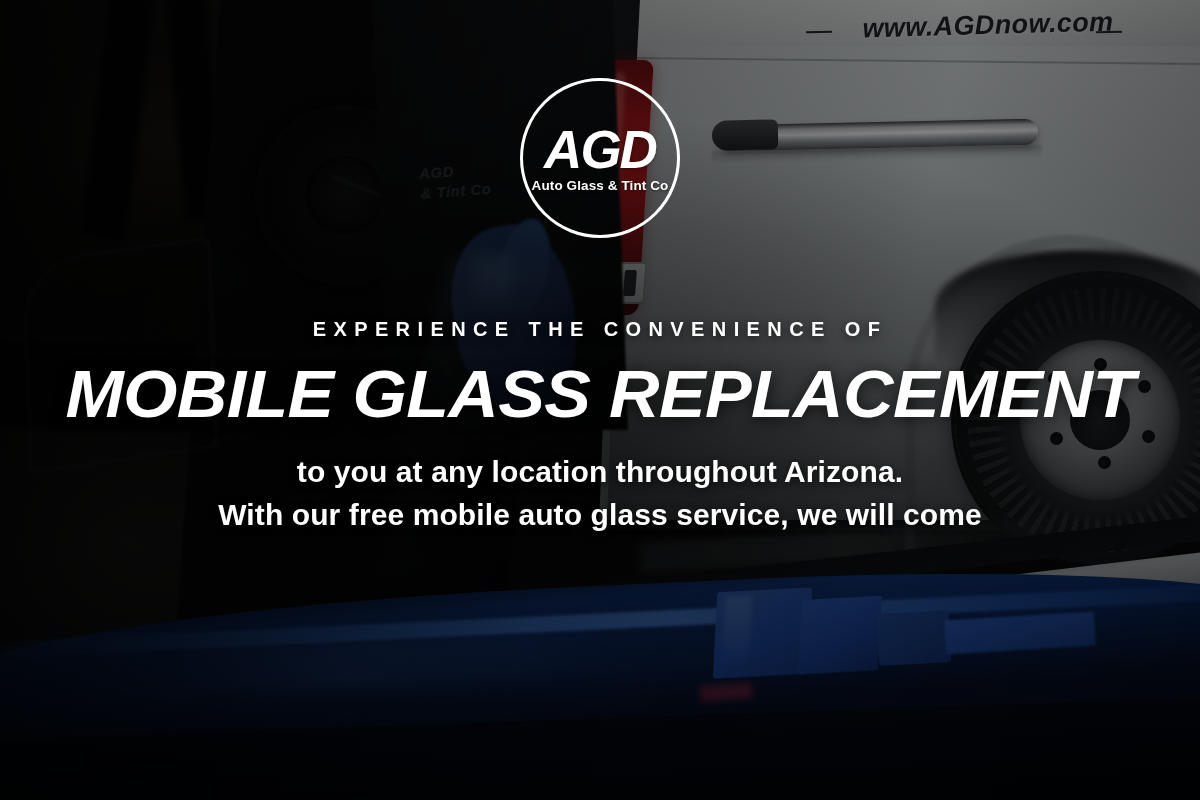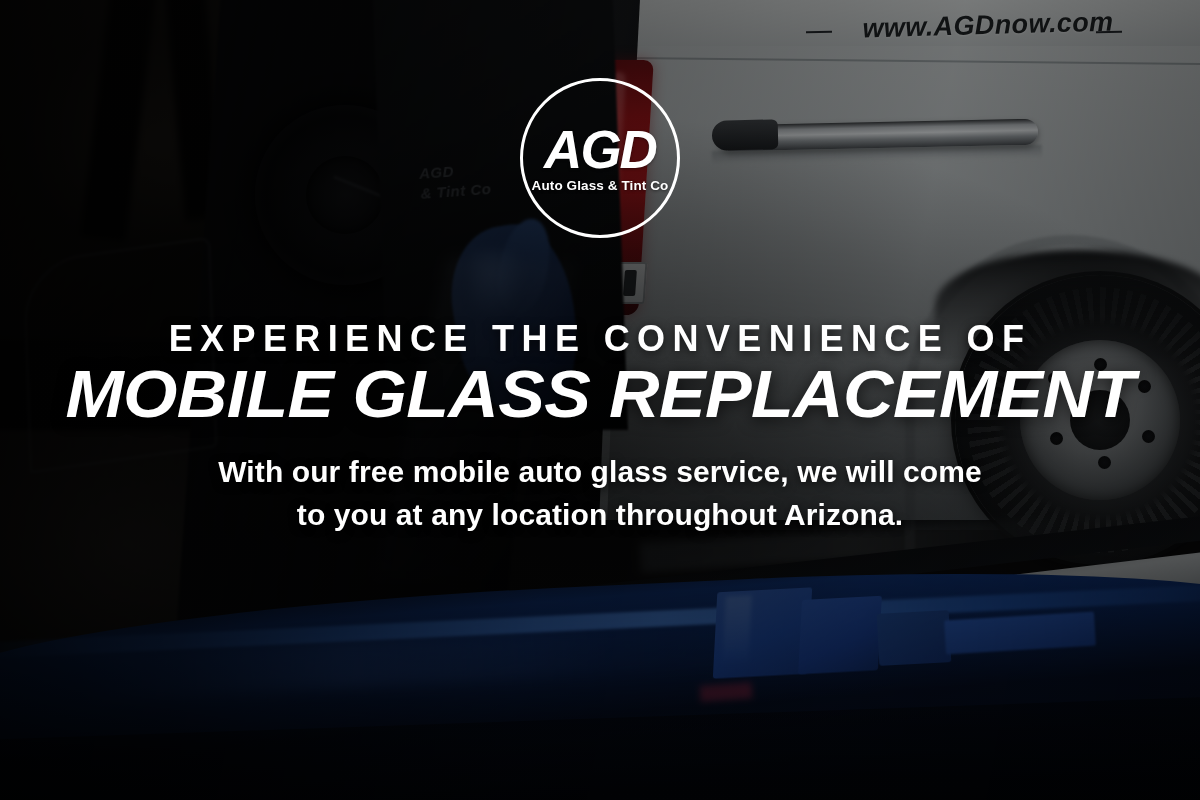--- a/index.html
+++ b/index.html
@@ -366,21 +366,21 @@
     text-shadow:0 1px 3px rgba(0,0,0,.4);
   }
   .logo-sub {
     font-size:13.5px; font-weight:700; color:#fff;
     letter-spacing:.1px; white-space:nowrap;
     text-shadow:0 1px 3px rgba(0,0,0,.5);
   }
 
   .eyebrow {
     position:absolute; top:318px; left:0; right:0;
-    font-size:36px; font-weight:700; color:#fff;
+    font-size:20px; font-weight:700; color:#fff;
     letter-spacing:7.4px; white-space:nowrap;
     text-shadow:0 2px 10px rgba(0,0,0,.7);
   }
 
   .headline {
     position:absolute; top:360px; left:0; right:0;
     font-size:66px; font-weight:800; font-style:italic;
     color:#fff; letter-spacing:-.6px; line-height:1.04;
     white-space:nowrap;
     text-shadow:0 3px 14px rgba(0,0,0,.7);
@@ -483,18 +483,18 @@
     <div class="logo-badge">
       <div class="logo-mark">AGD</div>
       <div class="logo-sub">Auto Glass &amp; Tint Co</div>
     </div>
 
     <div class="eyebrow">EXPERIENCE THE CONVENIENCE OF</div>
 
     <h1 class="headline">MOBILE GLASS REPLACEMENT</h1>
 
     <p class="subcopy">
+      <span>to you at any location throughout Arizona.</span>
       <span>With our free mobile auto glass service, we will come</span>
-      <span>to you at any location throughout Arizona.</span>
     </p>
 
   </div>
 </div>
 
 </body></html>

